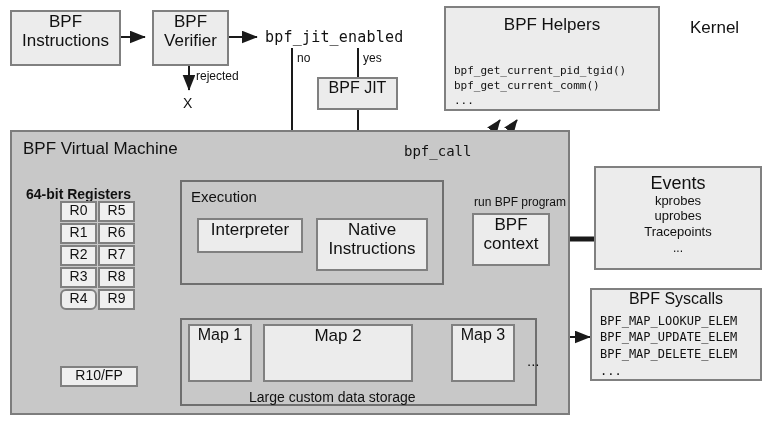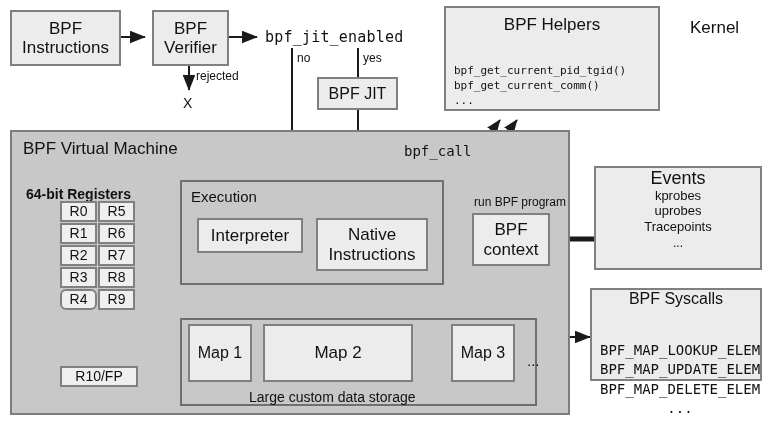--- a/index.html
+++ b/index.html
@@ -3,21 +3,21 @@
 <meta charset="utf-8">
 <style>
   html,body{margin:0;padding:0;background:#ffffff;}
   body{width:773px;height:425px;position:relative;overflow:hidden;
        font-family:"Liberation Sans",sans-serif;color:#111;}
   #stage{position:absolute;left:0;top:0;width:773px;height:425px;}
 
   
   .box{position:absolute;box-sizing:border-box;border:2px solid #808080;
        background:#ececec;display:flex;flex-direction:column;
-       align-items:center;justify-content:center;text-align:center;
+       align-items:center;justify-content:flex-start;text-align:center;
        line-height:1.12;}
   .box.plain{background:#efefef;}
   .vm{position:absolute;box-sizing:border-box;border:2px solid #7d7d7d;
       background:#c8c8c8;}
   .panel{position:absolute;box-sizing:border-box;border:2px solid #6f6f6f;
       background:#c8c8c8;}
   .lbl{position:absolute;white-space:pre;}
   .mono{font-family:"DejaVu Sans Mono","Liberation Mono",monospace;}
 
   
@@ -187,33 +187,33 @@
 
   <div class="lbl" style="left:456px;top:195px;font-size:12px;font-weight:normal;margin-left:18px;">run BPF program</div>
   <div class="box" style="left:472px;top:213px;width:78px;height:53px;font-size:17px;
               white-space:pre-line;">
     <span>BPF
 context</span>
   </div>
 
   <div class="box" style="left:594px;top:166px;width:168px;height:104px;
               align-items:center;justify-content:flex-start;">
-    <div style="font-size:18px;">Events</div>
+    <div style="font-size:18px;margin-top:5px;">Events</div>
     <div style="font-size:13px;line-height:1.18;text-align:center;">
       <div>kprobes</div>
       <div>uprobes</div>
       <div>Tracepoints</div>
       <div style="font-size:12px;margin-top:2px;">...</div>
     </div>
   </div>
 
   <div class="box" style="left:590px;top:288px;width:172px;height:93px;
               align-items:stretch;justify-content:flex-start;">
     <div style="font-size:16px;text-align:center;">BPF Syscalls</div>
-    <div class="mono" style="font-size:14px;text-align:center;padding:5px 0 0 8px;line-height:1.38;margin-top:28px;">
+    <div class="mono" style="font-size:12px;text-align:left;padding:5px 0 0 8px;line-height:1.38;">
       <div>BPF_MAP_LOOKUP_ELEM</div>
       <div>BPF_MAP_UPDATE_ELEM</div>
       <div>BPF_MAP_DELETE_ELEM</div>
       <div>...</div>
     </div>
   </div>
 
 </div>
 
 </body></html>

